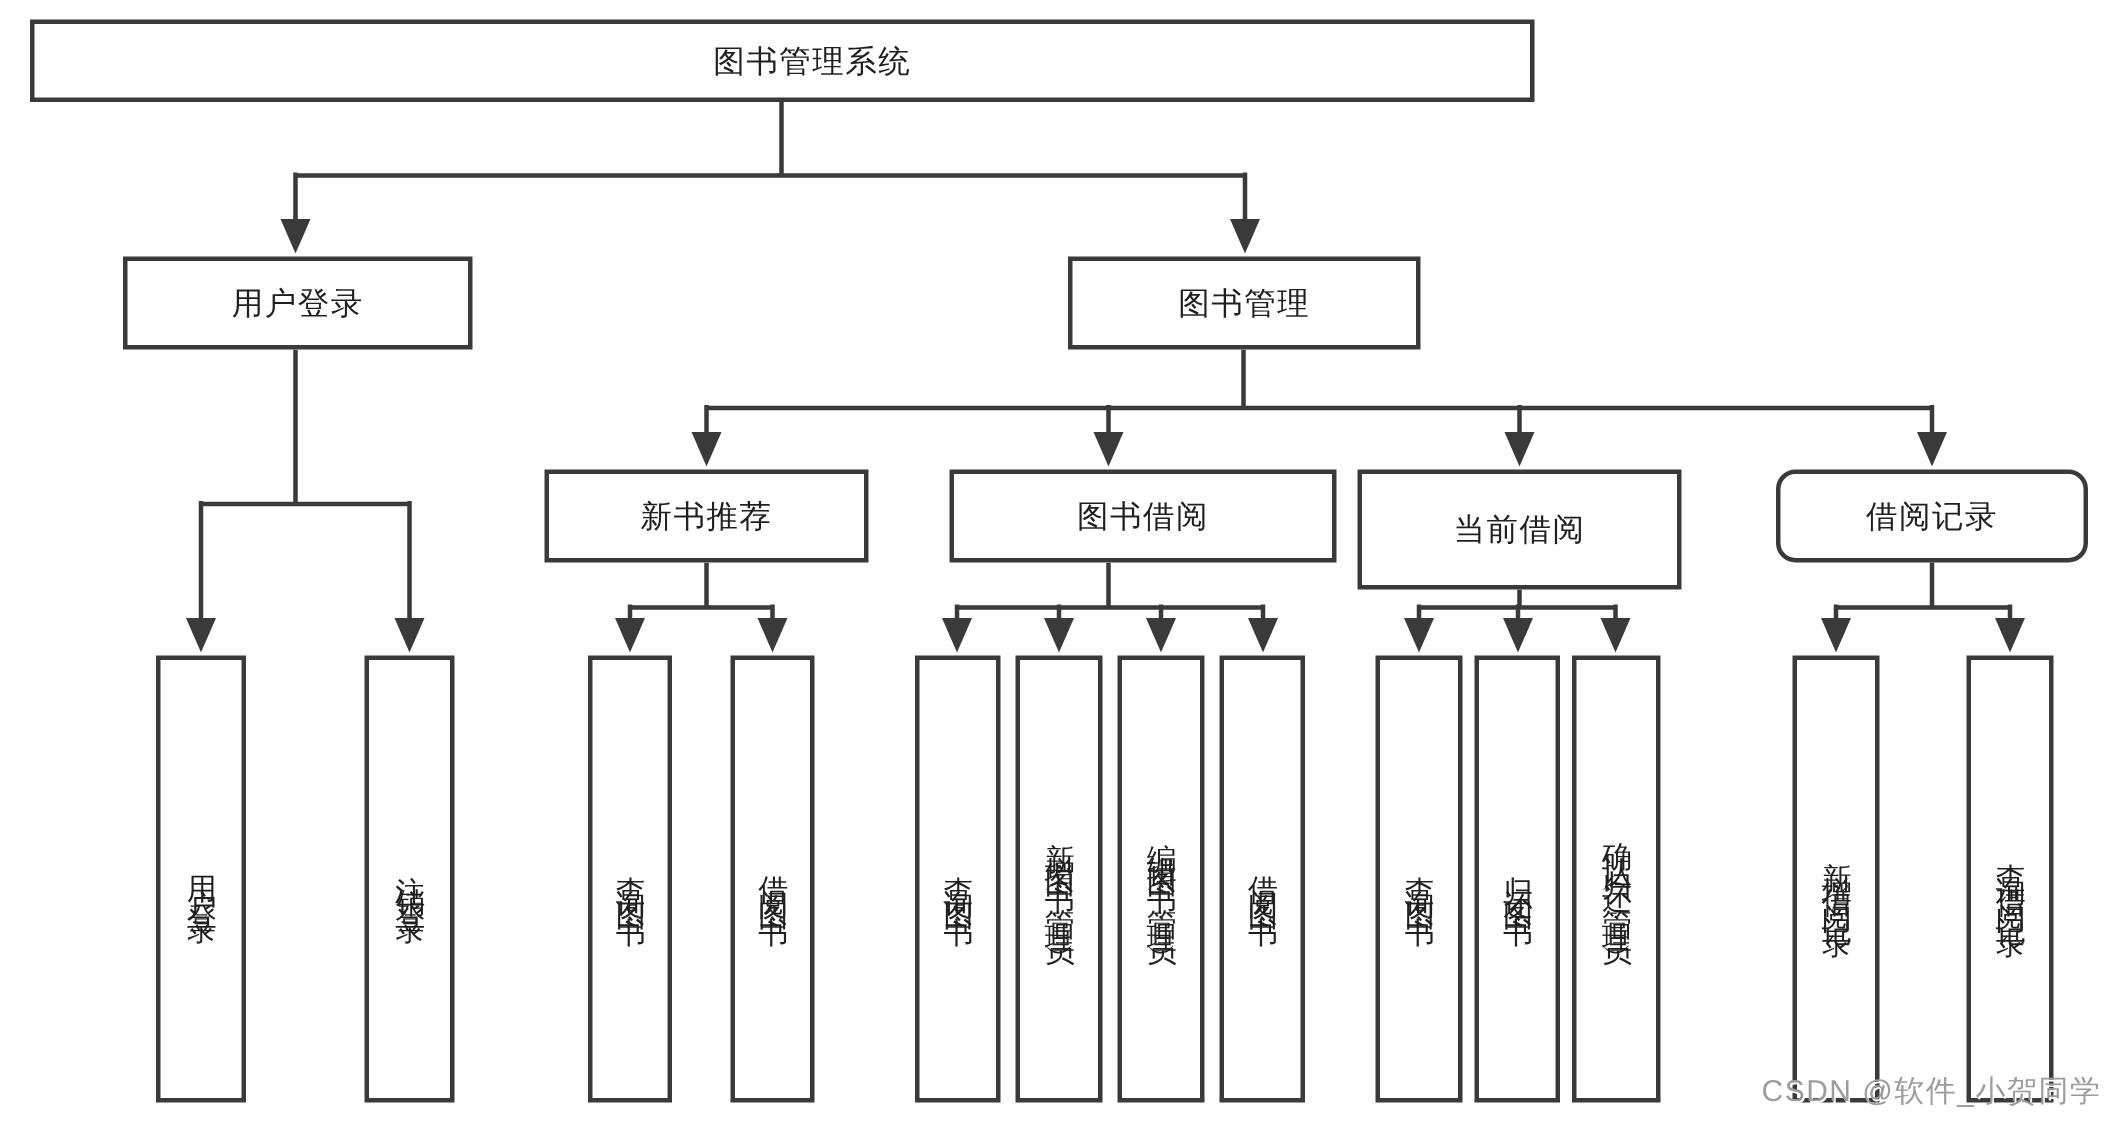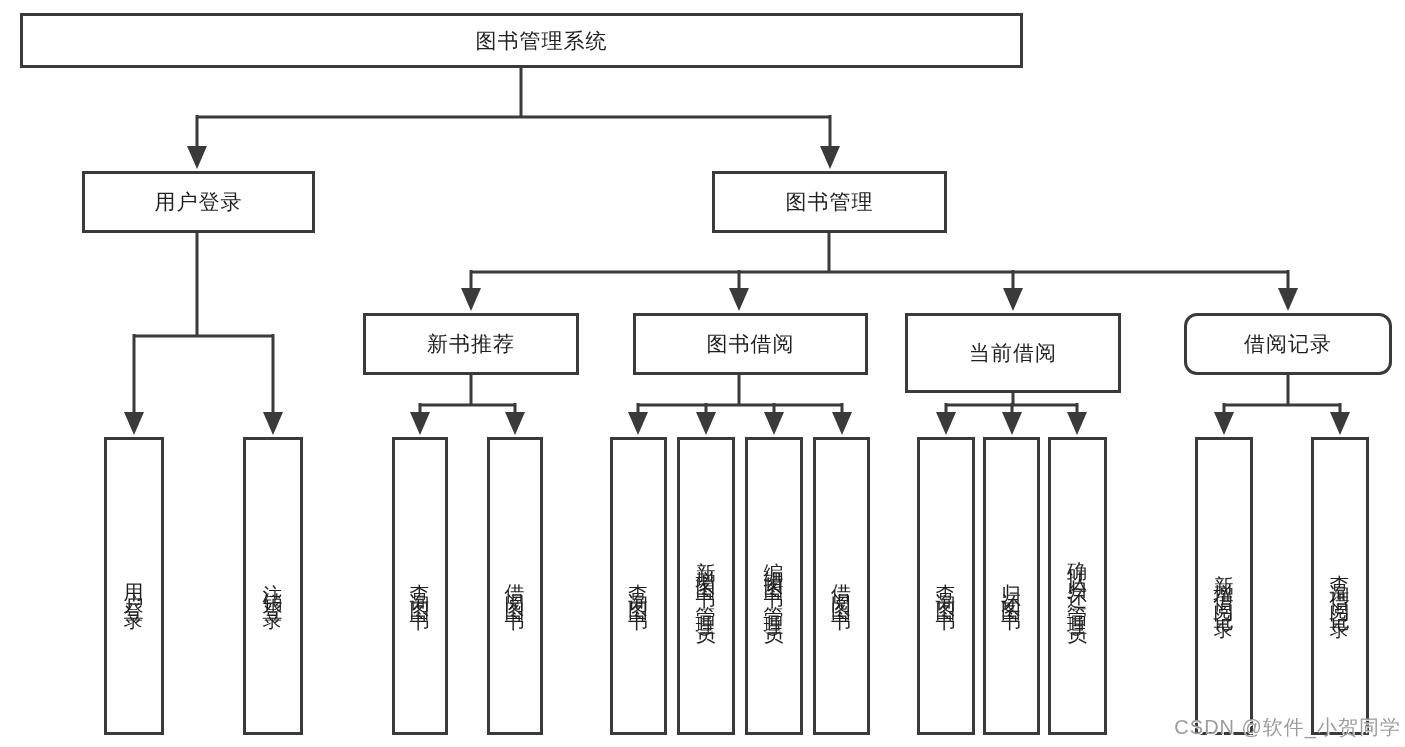--- a/index.html
+++ b/index.html
@@ -98,21 +98,21 @@
       <polygon points="1330,412 1350,412 1340,435"></polygon>
     </g>
   </svg>
 
   <div class="node hbox" style="left:20px; top:13px; width:1003px; height:55px;padding-left:40px;">图书管理系统</div>
 
   <div class="node hbox" style="left:82px; top:171px; width:233px; height:62px;">用户登录</div>
   <div class="node hbox" style="left:712px; top:171px; width:235px; height:62px;">图书管理</div>
 
   <div class="node hbox" style="left:363px; top:313px; width:216px; height:62px;">新书推荐</div>
-  <div class="node hbox" style="left:633px; top:313px; width:235px; height:62px;">图书借阅</div>
+  <div class="node hbox" style="left:633px; top:313px; width:258px; height:62px;">图书借阅</div>
   <div class="node hbox" style="left:905px; top:313px; width:216px; height:80px;">当前借阅</div>
   <div class="node hbox" style="left:1184px; top:313px; width:208px; height:62px;border-radius:13px;">借阅记录</div>
 
   <div class="node vbox" style="left:104px; top:437px; width:60px; height:298px;">
     <span class="vlabel">用户登录</span>
   </div>
   <div class="node vbox" style="left:243px; top:437px; width:60px; height:298px;">
     <span class="vlabel">注销登录</span>
   </div>
 

